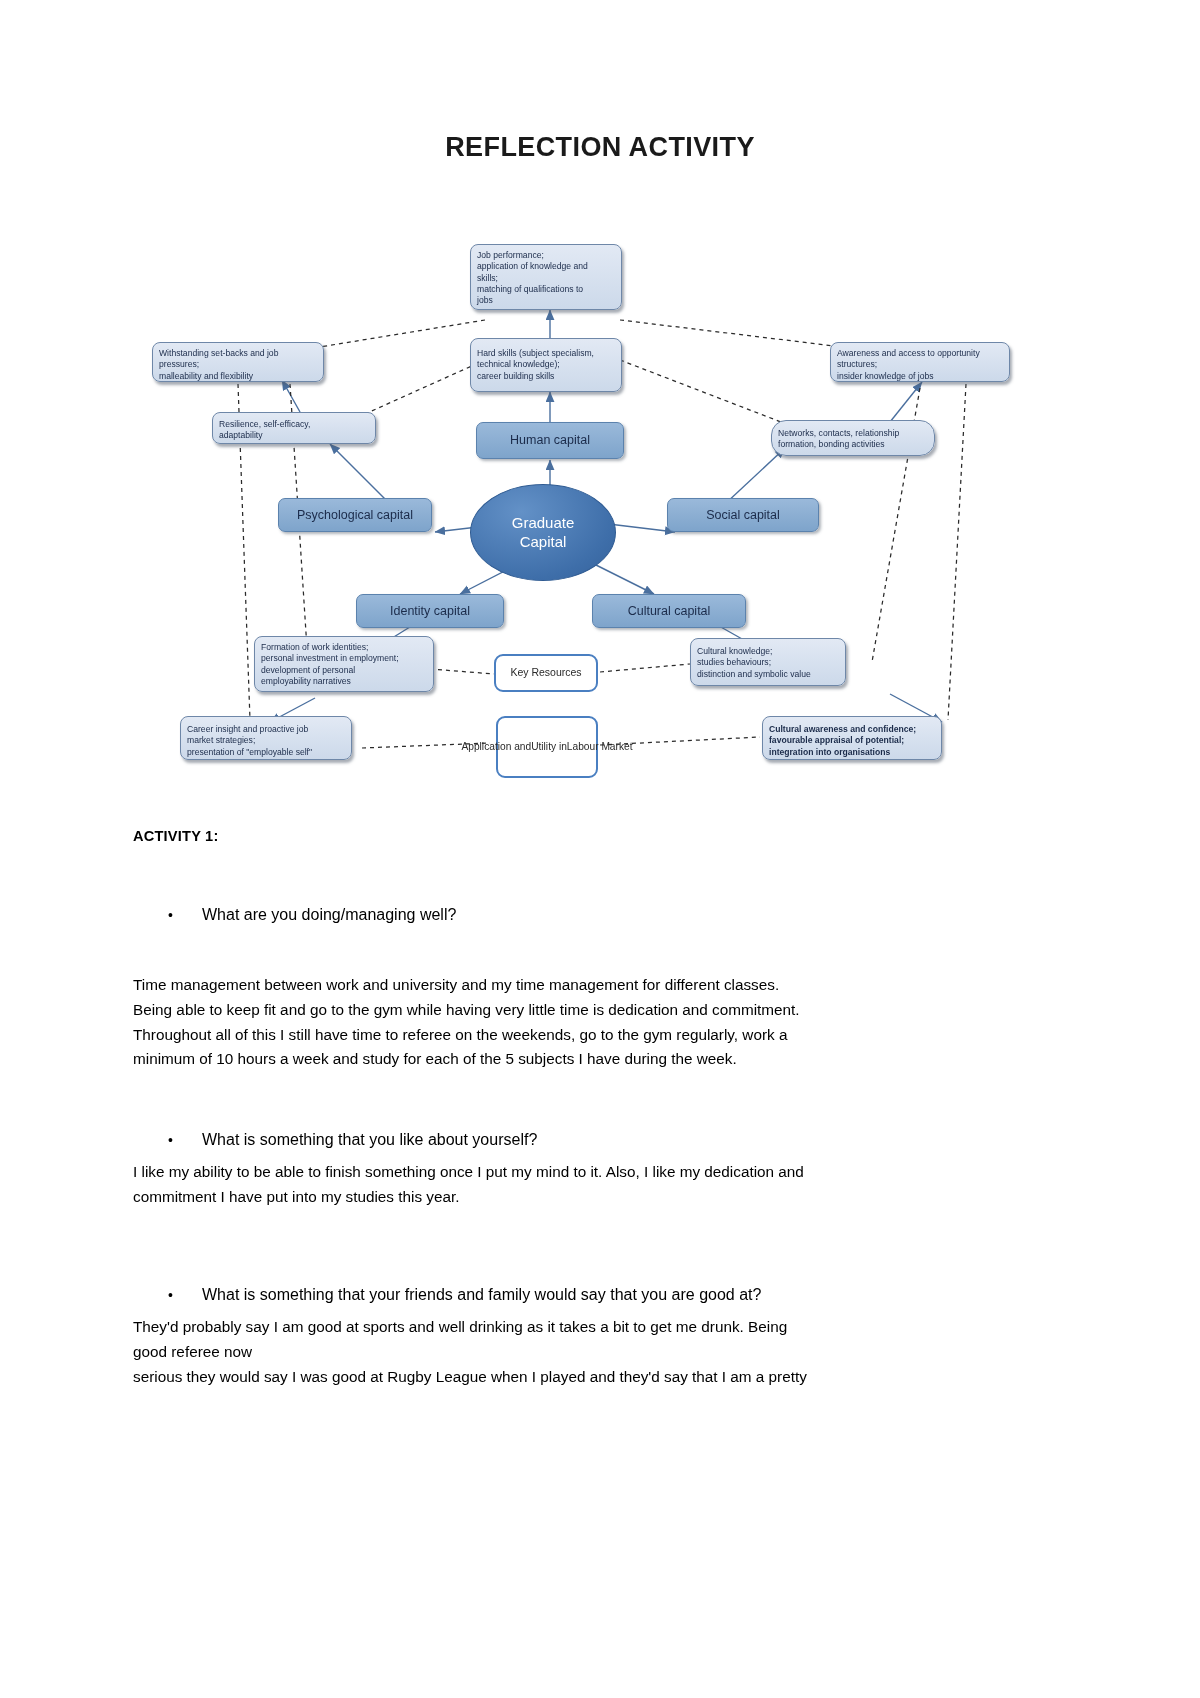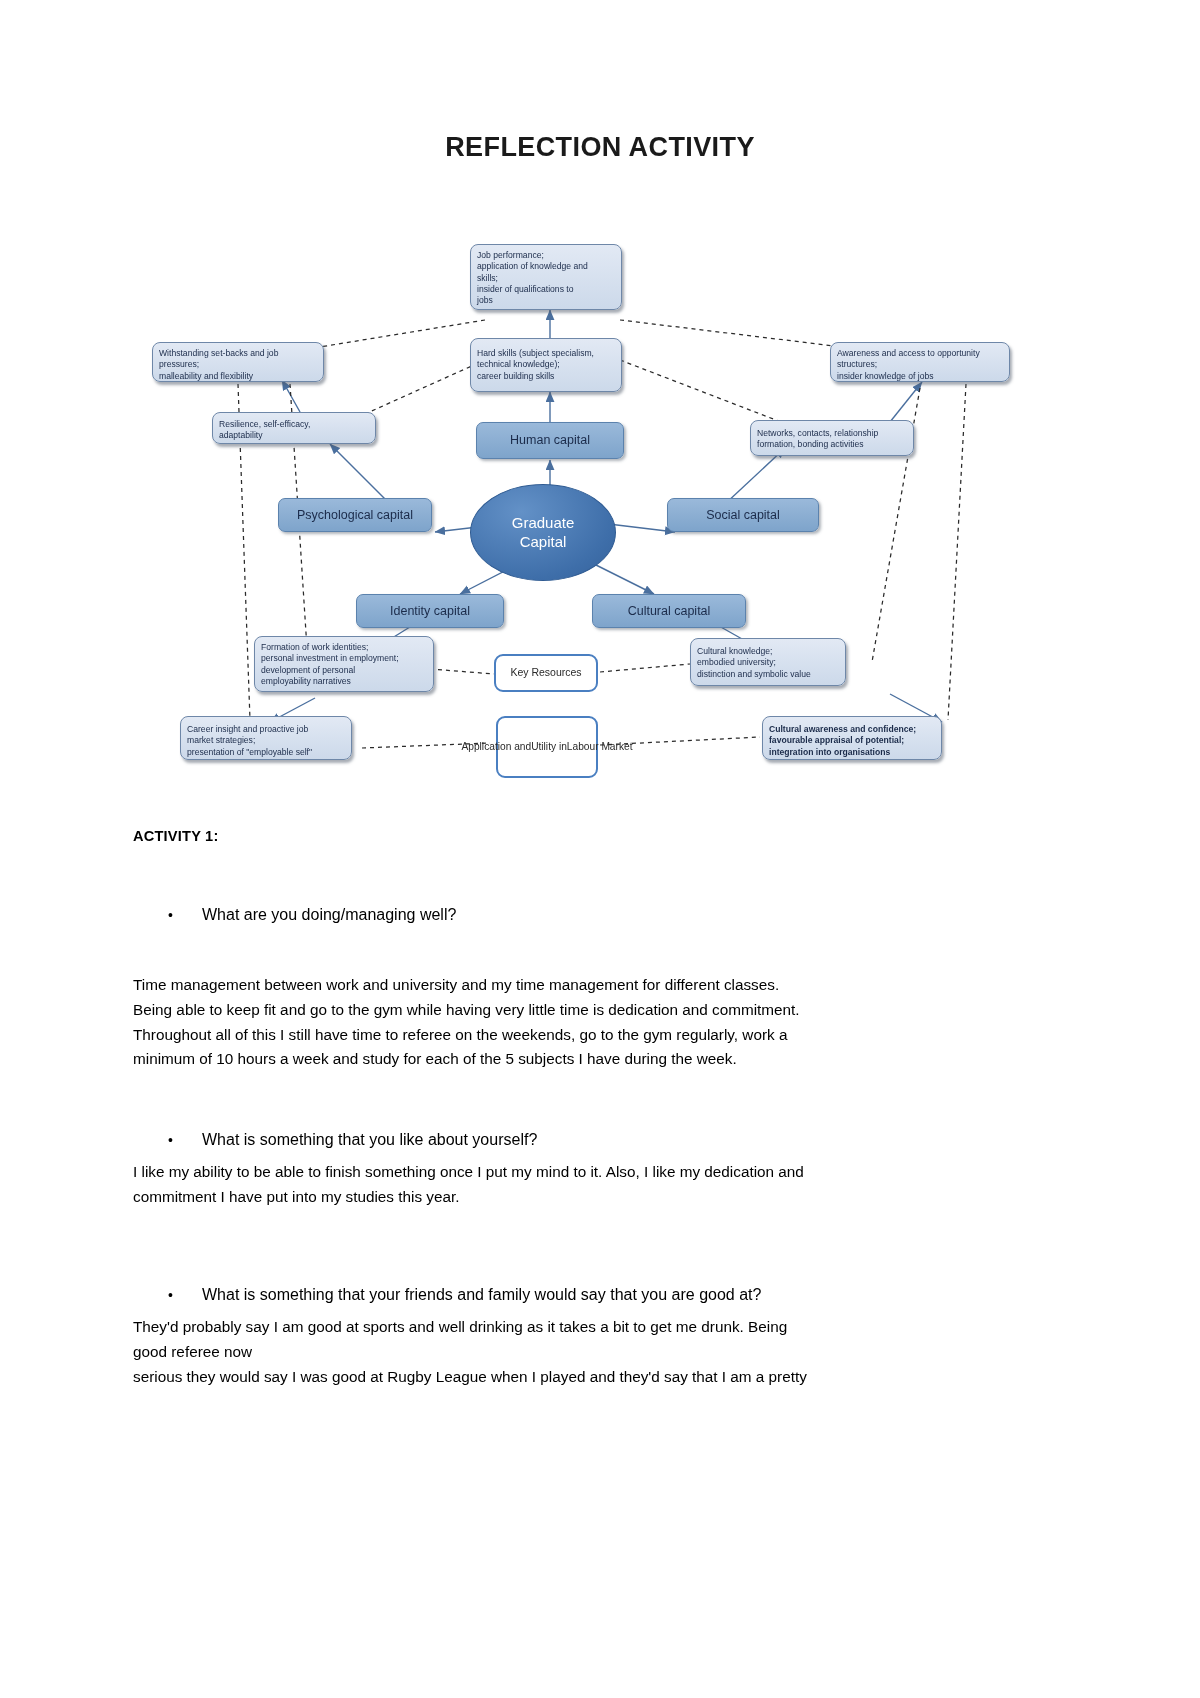--- a/index.html
+++ b/index.html
@@ -206,21 +206,21 @@
 
         <path d="M232,516 L360,511"></path>
         <path d="M470,513 L630,505"></path>
       </g>
     </svg>
 
     <div class="node detail" style="left:340px; top:12px; width:152px; height:66px;">
       <span class="ln">Job performance;</span>
       <span class="ln">application of knowledge and</span>
       <span class="ln">skills;</span>
-      <span class="ln">insider of qualifications to</span>
+      <span class="ln">matching of qualifications to</span>
       <span class="ln">jobs</span>
     </div>
 
     <div class="node detail" style="left:340px; top:106px; width:152px; height:54px; padding-top:9px;">
       <span class="ln">Hard skills (subject specialism,</span>
       <span class="ln">technical knowledge);</span>
       <span class="ln">career building skills</span>
     </div>
 
     <div class="node detail" style="left:22px; top:110px; width:172px; height:40px;">
@@ -233,21 +233,21 @@
       <span class="ln">Resilience, self-efficacy,</span>
       <span class="ln">adaptability</span>
     </div>
 
     <div class="node detail" style="left:700px; top:110px; width:180px; height:40px;">
       <span class="ln">Awareness and access to opportunity</span>
       <span class="ln">structures;</span>
       <span class="ln">insider knowledge of jobs</span>
     </div>
 
-    <div class="node detail" style="left:620px; top:188px; width:164px; height:36px; padding-top:7px;">
+    <div class="node detail" style="left:641px; top:188px; width:164px; height:36px; padding-top:7px;border-radius:15px;">
       <span class="ln">Networks, contacts, relationship</span>
       <span class="ln">formation, bonding activities</span>
     </div>
 
     <div class="node cap" style="left:346px; top:190px; width:148px; height:37px;">
       <span>Human capital</span>
     </div>
 
     <div class="node cap" style="left:148px; top:266px; width:154px; height:34px;">
       <span>Psychological capital</span>
@@ -278,21 +278,21 @@
       <span class="ln">development of personal</span>
       <span class="ln">employability narratives</span>
     </div>
 
     <div class="node keybox" style="left:364px; top:422px; width:104px; height:38px;">
       <span>Key Resources</span>
     </div>
 
     <div class="node detail" style="left:560px; top:406px; width:156px; height:48px; padding-top:7px;">
       <span class="ln">Cultural knowledge;</span>
-      <span class="ln">embodied university;</span>
+      <span class="ln">studies behaviours;</span>
       <span class="ln">distinction and symbolic value</span>
     </div>
 
     <div class="node detail" style="left:50px; top:484px; width:172px; height:44px; padding-top:7px;">
       <span class="ln">Career insight and proactive job</span>
       <span class="ln">market strategies;</span>
       <span class="ln">presentation of "employable self"</span>
     </div>
 
     <div class="node keybox" style="left:366px; top:484px; width:102px; height:62px; flex-direction:row; font-size:10.2px;">

